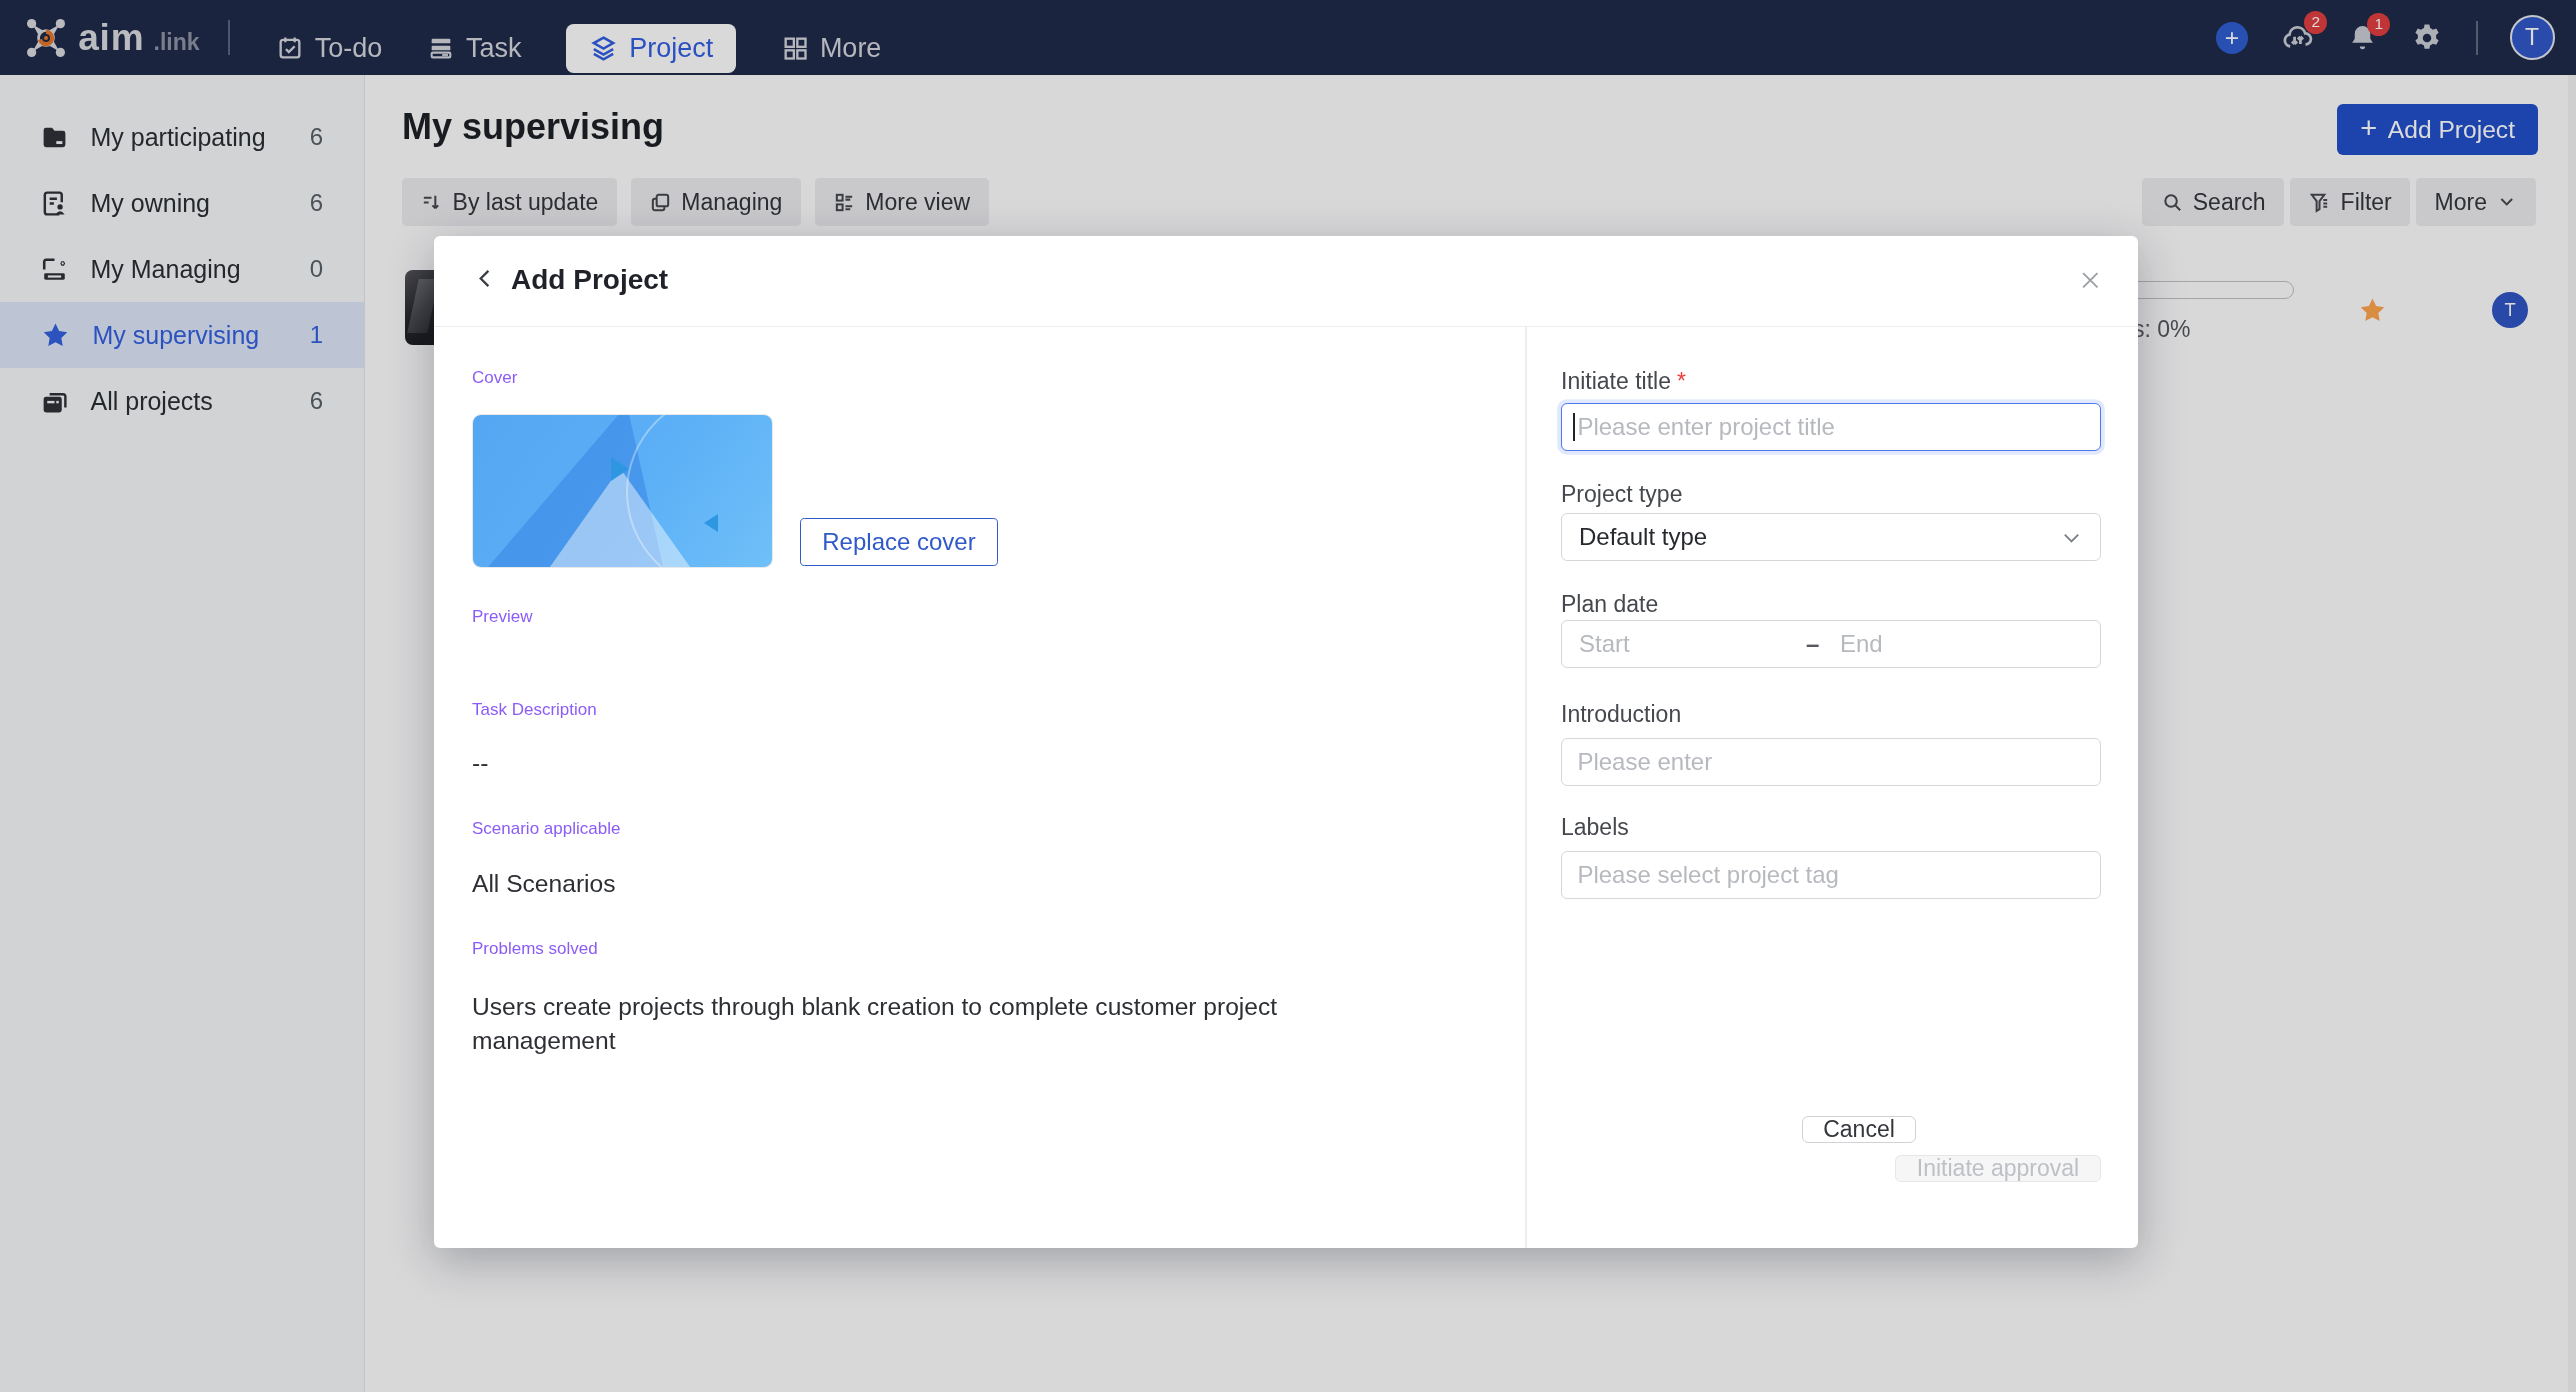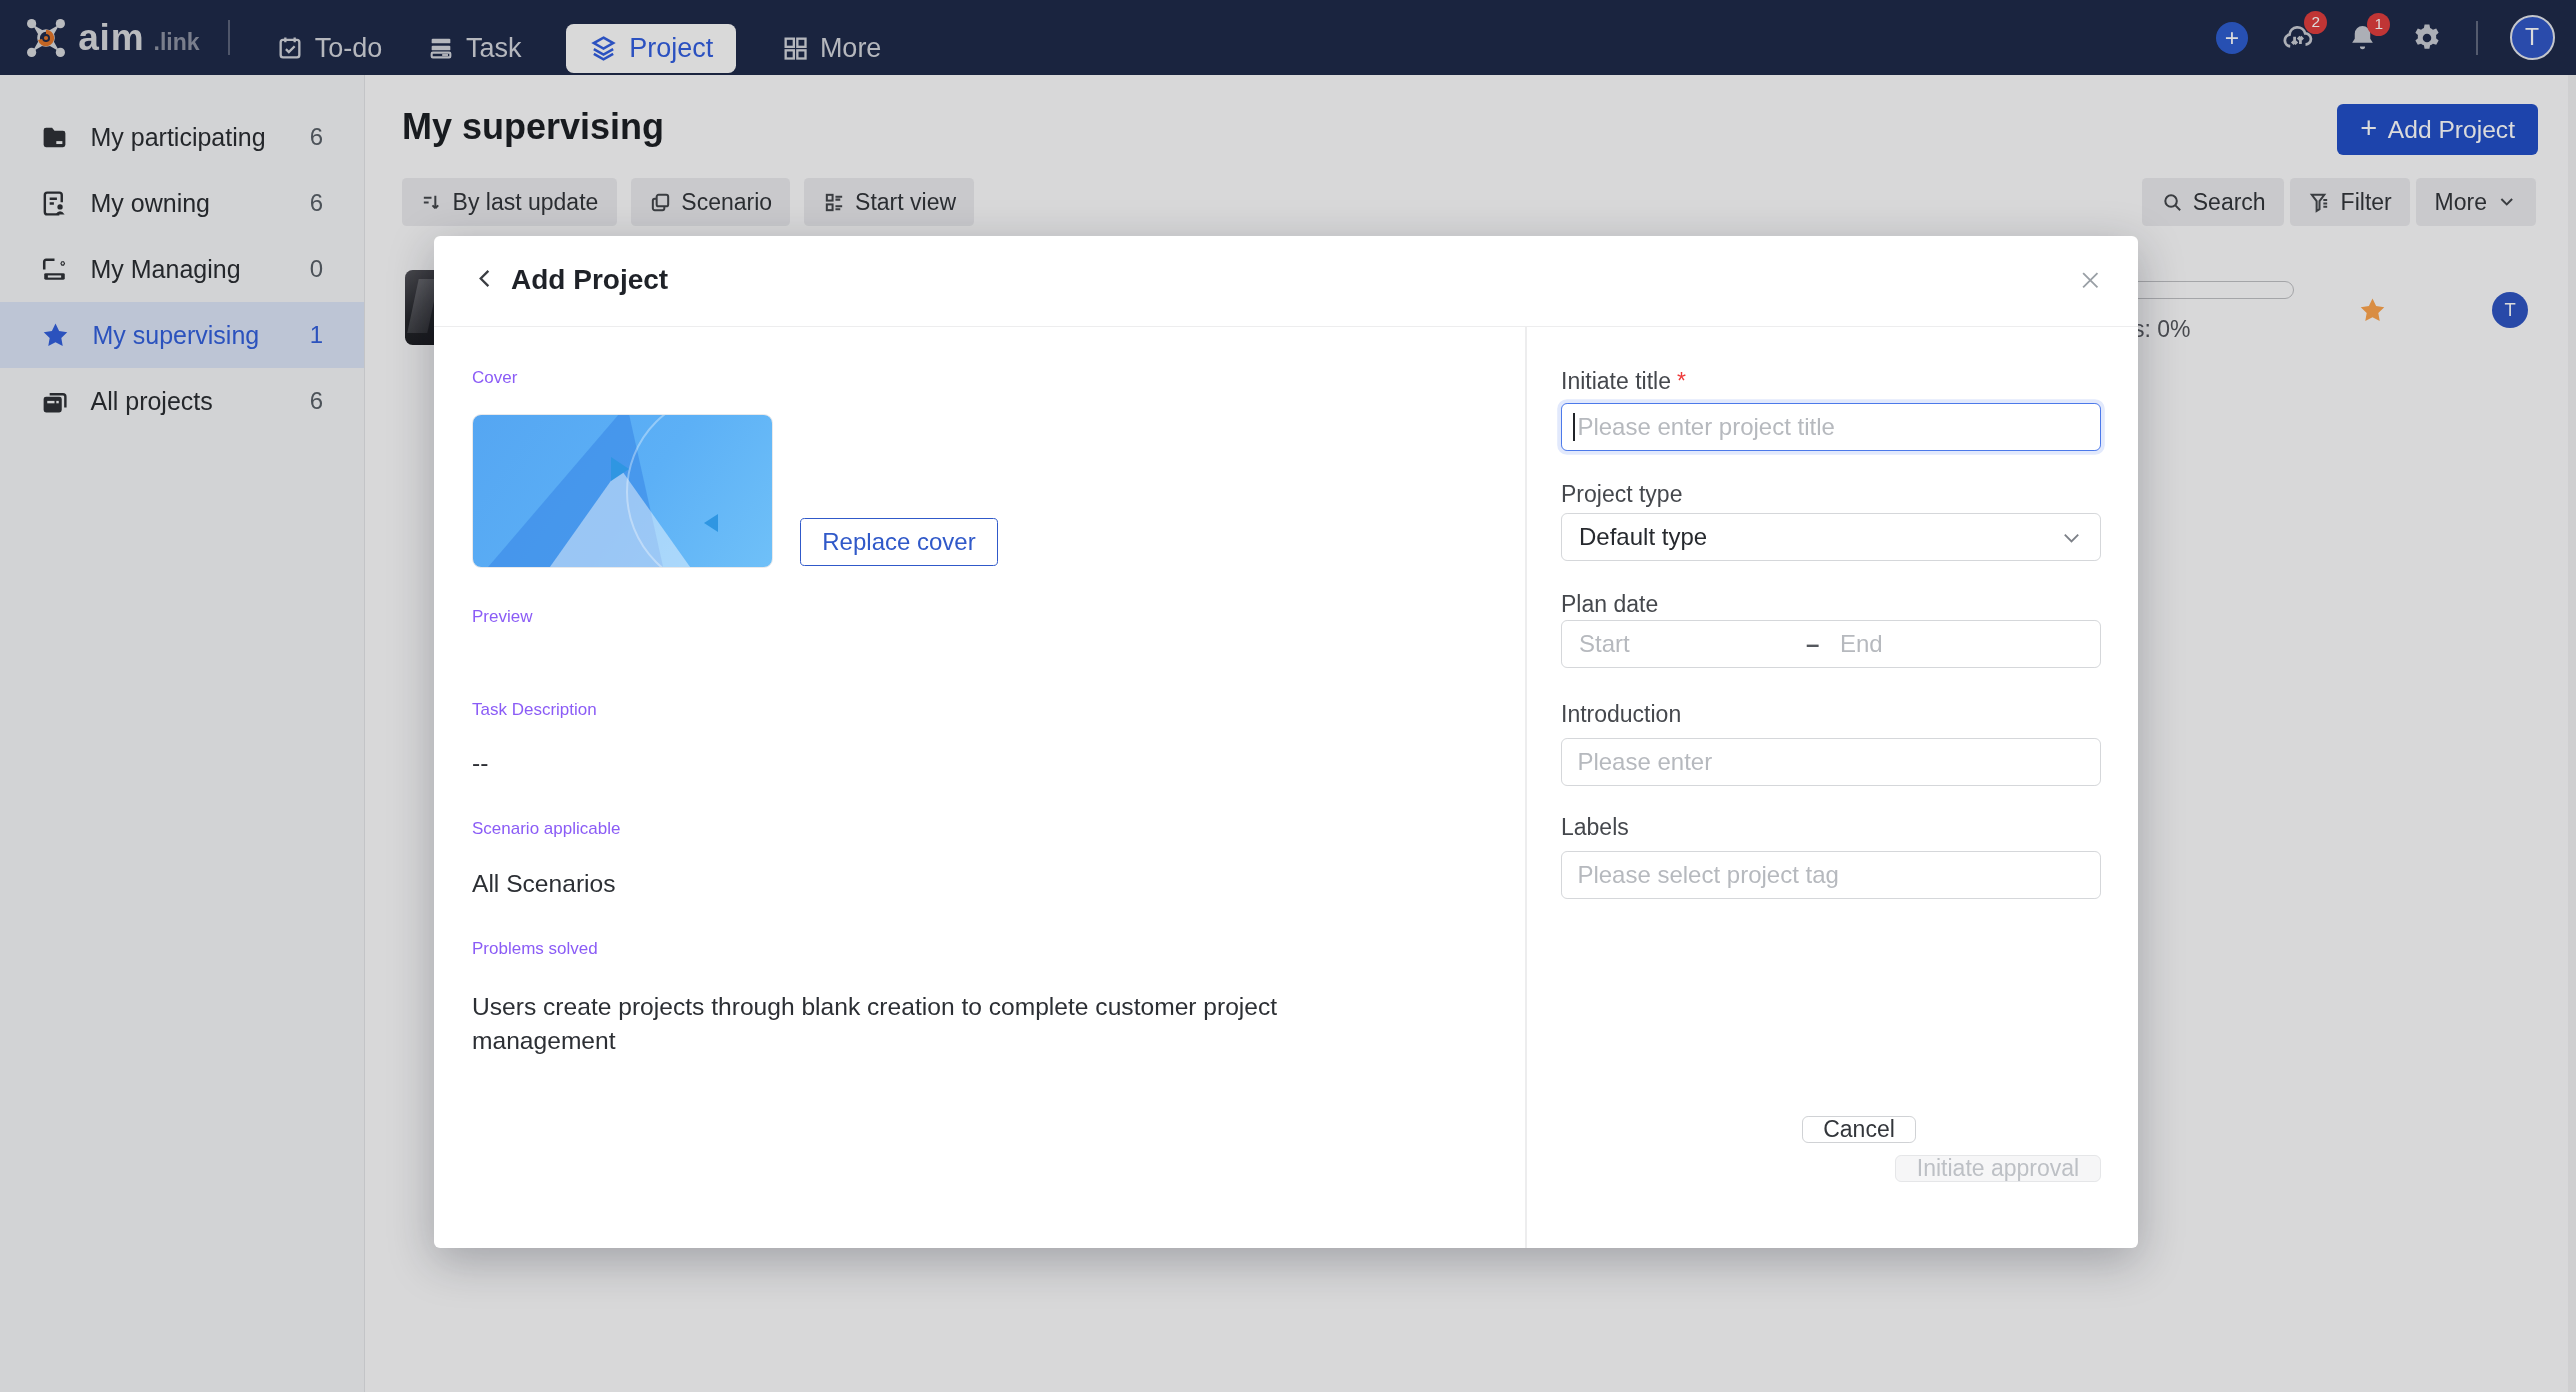--- a/index.html
+++ b/index.html
@@ -278,30 +278,30 @@
           <path d="M4 7 h8 M4 12 h5"></path>
             <path d="M16 5 v13 M16 18 l-3-3 M16 18 l3-3"></path>
         </svg>
         <span>By last update</span>
       </div>
       <div class="chip">
         <svg width="23" height="23" viewBox="0 0 24 24" fill="none" stroke="#44474c" stroke-width="2.1">
           <rect x="8" y="4" width="12" height="12" rx="2"></rect>
             <path d="M16 16 v2 a2 2 0 0 1 -2 2 H6 a2 2 0 0 1 -2-2 V10 a2 2 0 0 1 2-2 h2"></path>
         </svg>
-        <span>Scenario</span>
+        <span>Managing</span>
       </div>
       <div class="chip">
         <svg width="23" height="23" viewBox="0 0 24 24" fill="none" stroke="#44474c" stroke-width="2.1">
           <rect x="4" y="4" width="6" height="6"></rect>
             <path d="M13 6 h7 M13 9 h5"></path>
           <rect x="4" y="14" width="6" height="6"></rect>
             <path d="M13 16 h7 M13 19 h5"></path>
         </svg>
-        <span>Start view</span>
+        <span>More view</span>
       </div>
     </div>
 
     <div class="chip-row-right">
       <div class="chip">
         <svg width="23" height="23" viewBox="0 0 24 24" fill="none" stroke="#44474c" stroke-width="2.1">
           <circle cx="10.5" cy="10.5" r="6"></circle>
             <path d="M15 15 l5 5"></path>
         </svg>
         <span>Search</span>

